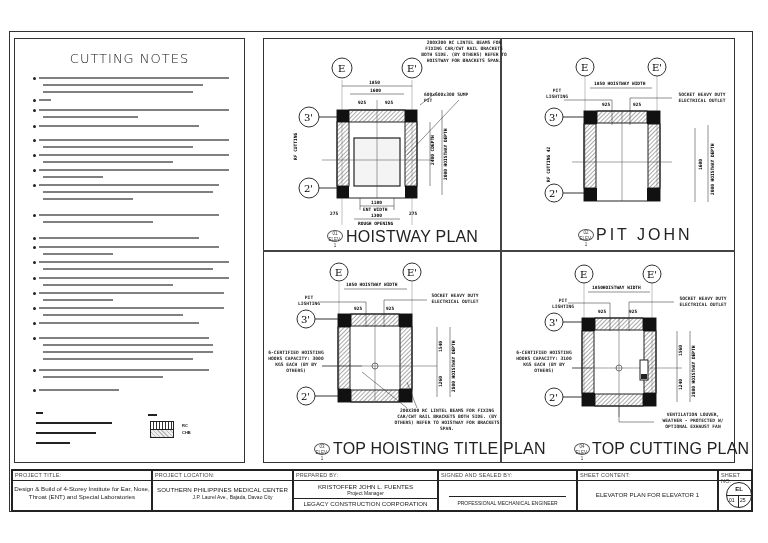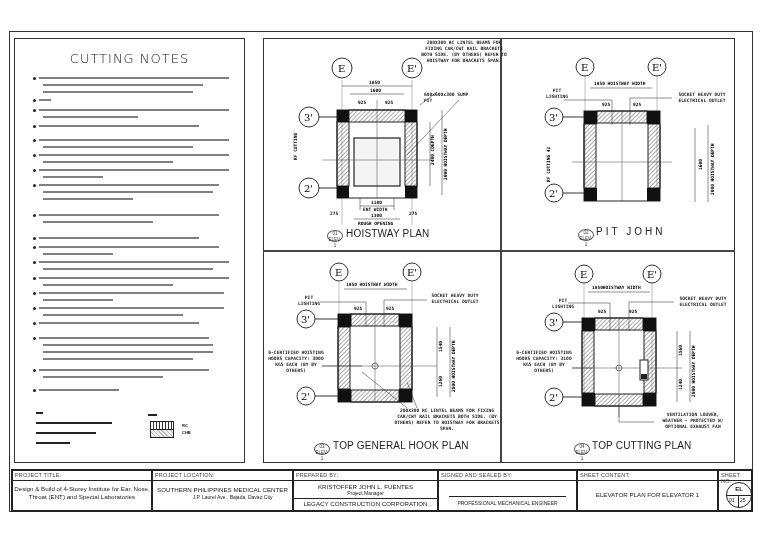--- a/index.html
+++ b/index.html
@@ -13,21 +13,21 @@
   .notes-title{position:absolute;left:0;top:12px;width:100%;text-align:center;font-size:13px;letter-spacing:1px;font-family:"DejaVu Sans",sans-serif;font-weight:300;}
   .nline{position:absolute;height:2px;background:#555;opacity:.75;}
   .nbullet{position:absolute;width:3px;height:3px;background:#222;border-radius:50%;}
   .tb{position:absolute;left:11px;top:469px;width:742px;height:43px;border:2px solid #222;box-sizing:border-box;display:flex;}
   .tbcell{border-right:2px solid #222;position:relative;box-sizing:border-box;}
   .tbcell:last-child{border-right:none;}
   .tblabel{position:absolute;left:2px;top:1px;font-size:5.5px;color:#444;letter-spacing:.2px;}
   .tbhead{position:absolute;left:0;right:0;top:9px;border-top:1px solid #222;}
   .tbtext{position:absolute;left:0;right:0;text-align:center;font-size:6.2px;line-height:8px;color:#222;}
   .small{font-size:5px;}
-  .plan-label{position:absolute;font-family:"Liberation Sans",sans-serif;font-size:10px;color:#222;letter-spacing:.2px;}
+  .plan-label{position:absolute;font-family:"Liberation Sans",sans-serif;font-size:16px;color:#222;letter-spacing:.2px;}
   .plan-num{position:absolute;width:16px;height:12px;border:1px solid #555;border-radius:50%;font-size:4.5px;text-align:center;line-height:6px;box-sizing:border-box;color:#333;}
   .ann{position:absolute;font-family:"DejaVu Sans Mono",monospace;font-size:4.6px;line-height:6px;font-weight:bold;color:#222;text-align:center;}
   svg{position:absolute;overflow:visible;}
 </style>
 </head>
 <body>
 
 <div class="frame"></div>
 
 <div class="notes">
@@ -250,21 +250,21 @@
     <line x1="122" y1="48" x2="122" y2="75" stroke="#222" stroke-width=".5"></line>
   <line x1="60" y1="114" x2="100" y2="114" stroke="#222" stroke-width=".5"></line>
   <line x1="100" y1="120" x2="145" y2="156" stroke="#222" stroke-width=".5"></line>
   <line x1="145" y1="130" x2="155" y2="156" stroke="#222" stroke-width=".5"></line>
 </svg>
 <div class="ann" style="left:298px;top:295px;width:22px">PIT LIGHTING</div>
 <div class="ann" style="left:425px;top:293px;width:60px">SOCKET HEAVY DUTY ELECTRICAL OUTLET</div>
 <div class="ann" style="left:266px;top:350px;width:60px">6-CERTIFIED HOISTING HOOKS CAPACITY: 3000 KGS EACH (BY BY OTHERS)</div>
 <div class="ann" style="left:392px;top:408px;width:110px">200X300 RC LINTEL BEAMS FOR FIXING CAR/CWT RAIL BRACKETS BOTH SIDE. (BY OTHERS) REFER TO HOISTWAY FOR BRACKETS SPAN.</div>
 <div class="plan-num" style="left:314px;top:443px"><span>03</span><br><span>ELEV-1</span></div>
-<div class="plan-label" style="left:333px;top:440px">TOP GENERAL HOOK PLAN</div>
+<div class="plan-label" style="left:333px;top:440px">TOP HOISTING TITLE PLAN</div>
 
 <svg width="230" height="215" style="left:512px;top:252px" viewBox="0 0 230 215">
   <line x1="72" y1="30" x2="72" y2="145" stroke="#999" stroke-width=".6"></line>
   <line x1="140" y1="30" x2="140" y2="145" stroke="#999" stroke-width=".6"></line>
   <circle cx="72" cy="22" r="9" fill="#fff" stroke="#333"></circle>
     <text x="68" y="26" font-size="10" font-family="DejaVu Serif">E</text>
   <circle cx="140" cy="22" r="9" fill="#fff" stroke="#333"></circle>
     <text x="135" y="26" font-size="10" font-family="DejaVu Serif">E'</text>
   <circle cx="42" cy="70" r="9" fill="#fff" stroke="#333"></circle>
     <text x="37" y="74" font-size="10" font-family="DejaVu Serif">3'</text>

